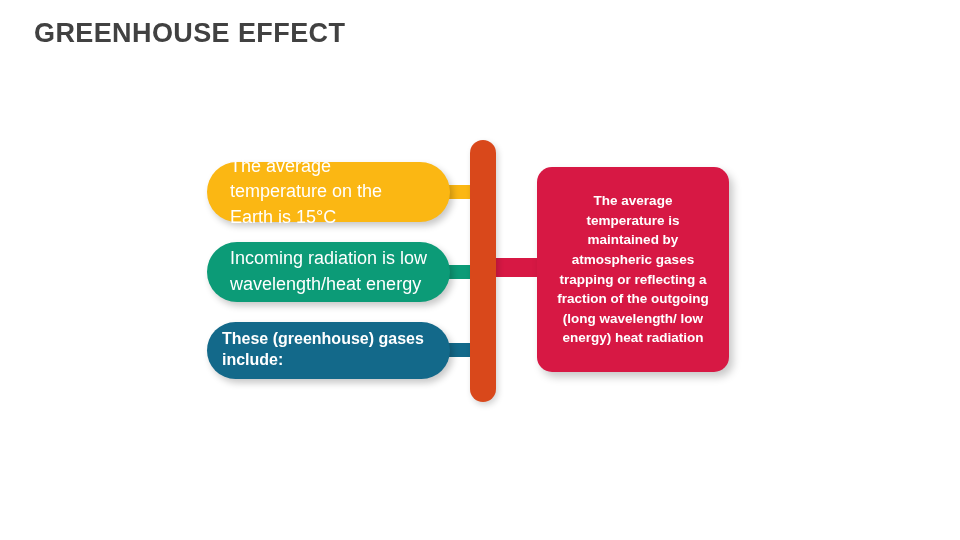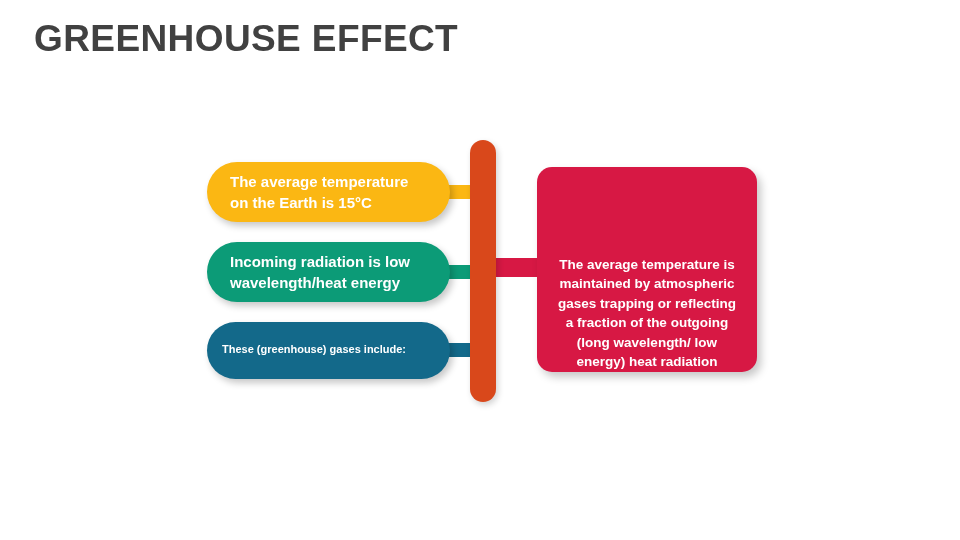--- a/index.html
+++ b/index.html
@@ -16,21 +16,21 @@
     height: 540px;
     background: #ffffff;
     overflow: hidden;
   }
 
   
   #slide-title {
     position: absolute;
     left: 34px;
     top: 18px;
-    font-size: 37px;
+    font-size: 27px;
     font-weight: bold;
     letter-spacing: 0.4px;
     color: #414141;
     white-space: nowrap;
   }
 
   
   .diagram {
     position: absolute;
     left: 0;
@@ -55,22 +55,22 @@
     z-index: 2;
     border-radius: 999px;
     color: #ffffff;
     box-sizing: border-box;
     box-shadow: 3px 4px 7px rgba(0,0,0,0.22);
     display: flex;
     flex-direction: column;
     justify-content: center;
   }
   .pill .pill-text {
-    font-size: 15px;
-    font-weight: bold;
+    font-size: 18px;
+    font-weight: normal;
     line-height: 1.42;
   }
 
   #pill-temperature {
     left: 207px; top: 162px;
     width: 243px; height: 60px;
     background: #FBB713;
     padding: 0 20px 0 23px;
   }
   #pill-radiation {
@@ -79,21 +79,21 @@
     background: #0C9B77;
     padding: 0 20px 0 23px;
   }
   #pill-gases {
     left: 207px; top: 322px;
     width: 243px; height: 57px;
     background: #13698A;
     padding: 0 14px 0 15px;
   }
   #pill-gases .pill-heading {
-    font-size: 11px;
+    font-size: 16px;
     font-weight: bold;
     line-height: 1.3;
     margin-bottom: 2px;
   }
   #pill-gases .pill-sub {
     font-size: 9.3px;
     font-weight: bold;
     line-height: 1.35;
   }
 
@@ -109,27 +109,27 @@
     border-radius: 999px;
     box-shadow: 2px 3px 6px rgba(0,0,0,0.18);
   }
 
   
   #panel-summary {
     position: absolute;
     z-index: 2;
     left: 537px;
     top: 167px;
-    width: 220px;
+    width: 192px;
     height: 205px;
     background: #D71844;
     border-radius: 15px;
     box-shadow: 4px 5px 8px rgba(0,0,0,0.22);
     display: flex;
-    align-items: flex-end;
+    align-items: center;
     justify-content: center;
     box-sizing: border-box;
     padding: 0 18px;
   }
   #panel-summary .panel-text {
     color: #ffffff;
     font-size: 13.5px;
     font-weight: bold;
     line-height: 1.45;
     text-align: center;

